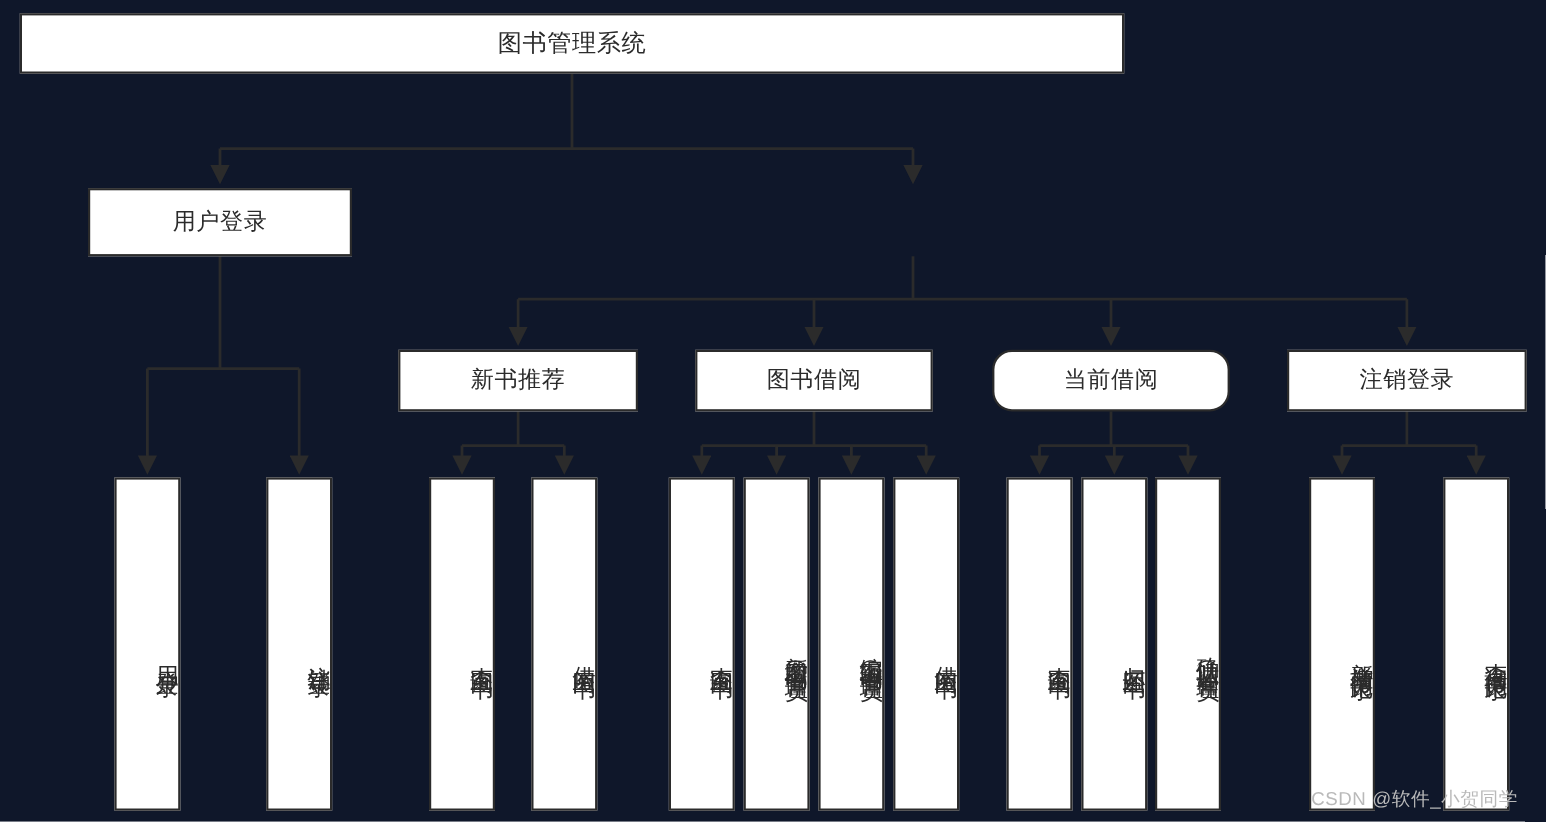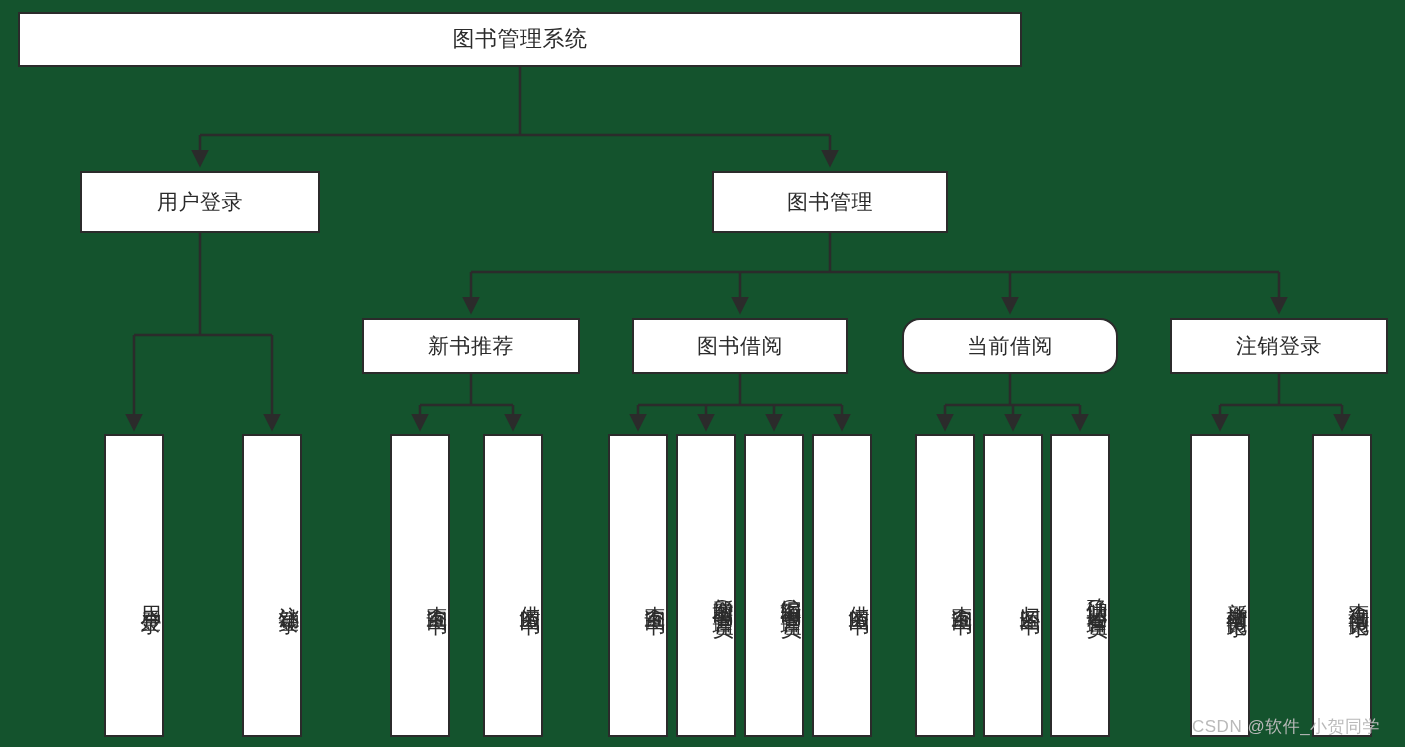--- a/index.html
+++ b/index.html
@@ -7,21 +7,21 @@
     padding: 0;
     background: #ffffff;
   }
   body {
     font-family: "Liberation Sans", "DejaVu Sans", sans-serif;
   }
   #canvas {
     position: relative;
     width: 1405px;
     height: 747px;
-    background: #14532d;
+    background: #0f172a;
     overflow: hidden;
   }
   svg.wires {
     position: absolute;
     left: 0;
     top: 0;
     width: 1405px;
     height: 747px;
     pointer-events: none;
   }
@@ -122,23 +122,20 @@
     </g>
   </svg>
 
   <div class="node root horiz" style="left:18px; top:12px; width:1004px; height:55px;">
     <span>图书管理系统</span>
   </div>
 
   <div class="node horiz" style="left:80px; top:171px; width:240px; height:62px;">
     <span>用户登录</span>
   </div>
-  <div class="node horiz" style="left:712px; top:171px; width:236px; height:62px;">
-    <span>图书管理</span>
-  </div>
 
   <div class="node horiz" style="left:632px; top:318px; width:216px; height:56px;">
     <span>图书借阅</span>
   </div>
   <div class="node horiz" style="left:362px; top:318px; width:218px; height:56px;">
     <span>新书推荐</span>
   </div>
   <div class="node horiz" style="left:902px; top:318px; width:216px; height:56px;border-radius:18px;">
     <span>当前借阅</span>
   </div>

